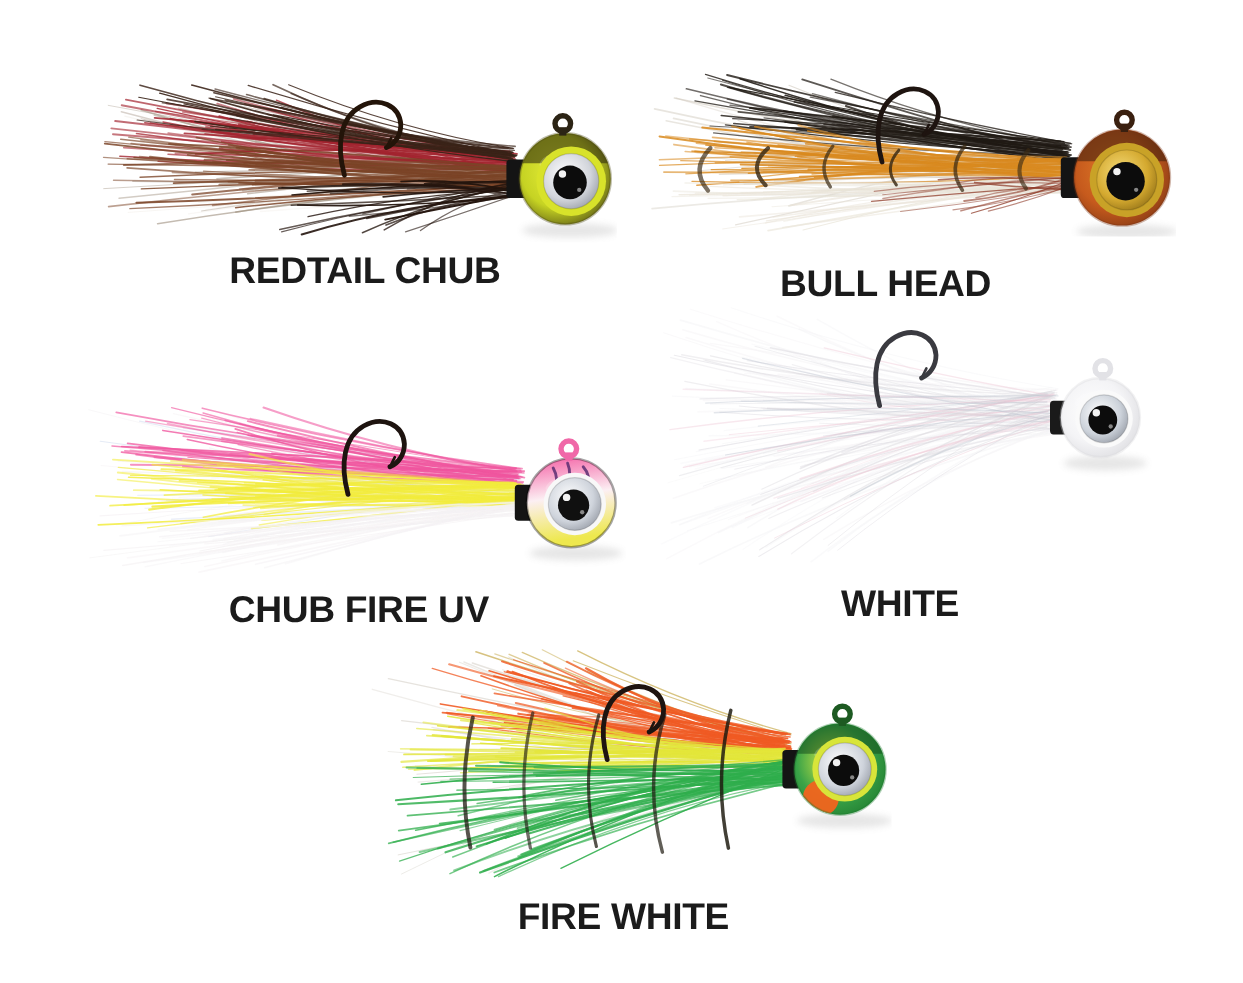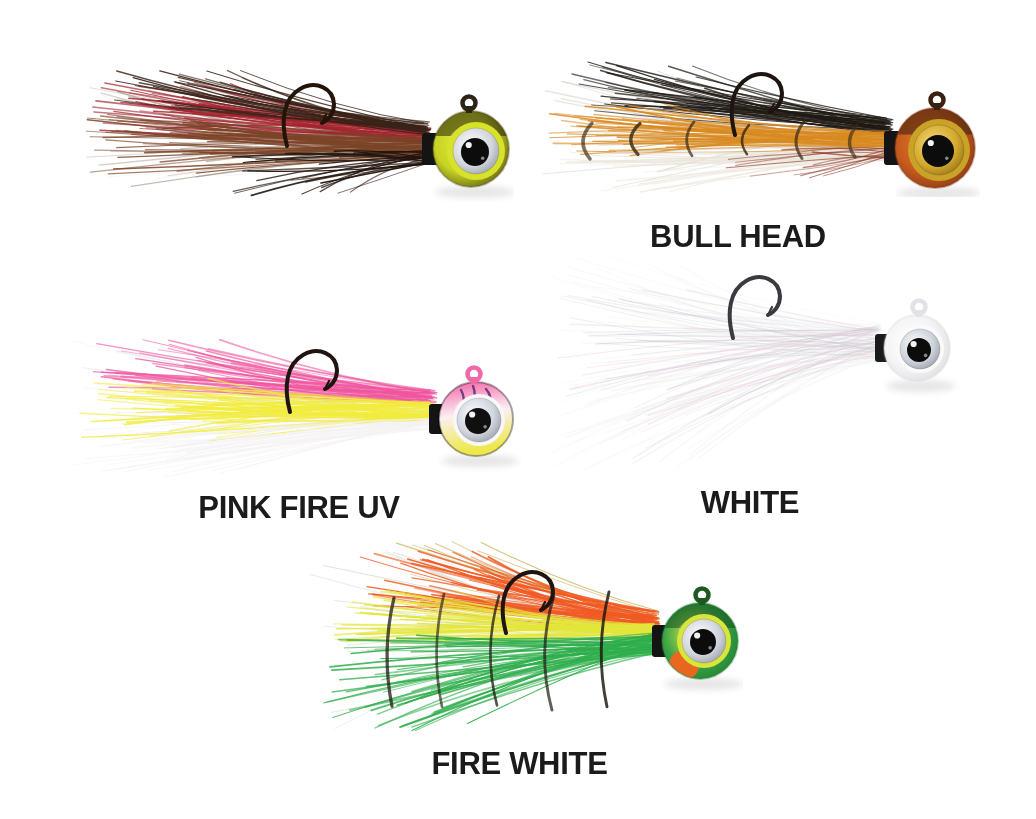--- a/index.html
+++ b/index.html
@@ -259,20 +259,21 @@
           <g>
             <circle cx="394" cy="89" r="29" fill="#d8e22a"></circle>
             <circle cx="394" cy="89" r="23" fill="url(#eg0)"></circle>
             <circle cx="394" cy="89" r="23" fill="none" stroke="#000000" opacity="0.15"></circle>
             <circle cx="393" cy="90" r="14" fill="#0c0c0c"></circle>
             <circle cx="386.7" cy="83" r="3.1" fill="#ffffff" opacity="0.95"></circle>
             <circle cx="400.7" cy="96.3" r="1.8" fill="#ffffff" opacity="0.5"></circle>
           </g>
         </g>
       </svg>
+      <div class="label" style="margin-top: 6px; transform: translateX(6px);">REDTAIL CHUB</div>
     </div>
     <div class="card" style="left: 540px; top: 55px; width: 440px;">
       <svg viewBox="0 0 440 142" width="440" height="142" role="img">
         <defs>
           <filter id="blur1" x="-60%" y="-60%" width="220%" height="220%">
             <feGaussianBlur stdDeviation="3"></feGaussianBlur>
           </filter>
           <radialGradient id="hg1" cx="0.42" cy="0.42" r="0.72">
             <stop offset="0%" stop-color="#e07b28"></stop>
             <stop offset="55%" stop-color="#c65a1d"></stop>
@@ -720,21 +721,21 @@
           <g>
             <circle cx="407" cy="92" r="26" fill="#f8f8f8"></circle>
             <circle cx="407" cy="92" r="22" fill="url(#eg2)"></circle>
             <circle cx="407" cy="92" r="22" fill="none" stroke="#000000" opacity="0.15"></circle>
             <circle cx="406" cy="93" r="13" fill="#101010"></circle>
             <circle cx="400.15" cy="86.5" r="3.1" fill="#ffffff" opacity="0.95"></circle>
             <circle cx="413.15" cy="98.85" r="1.8" fill="#ffffff" opacity="0.5"></circle>
           </g>
         </g>
       </svg>
-      <div class="label" style="margin-top: 10px; transform: translateX(2px);">PINK FIRE UV</div>
+      <div class="label" style="margin-top: 10px; transform: translateX(2px);">CHUB FIRE UV</div>
     </div>
     <div class="card" style="left: 548px; top: 252px; width: 420px;">
       <svg viewBox="0 0 420 225" width="420" height="225" role="img">
         <defs>
           <filter id="blur3" x="-60%" y="-60%" width="220%" height="220%">
             <feGaussianBlur stdDeviation="3"></feGaussianBlur>
           </filter>
           <radialGradient id="hg3" cx="0.42" cy="0.42" r="0.72">
             <stop offset="0%" stop-color="#ffffff"></stop>
             <stop offset="55%" stop-color="#f4f4f6"></stop>

